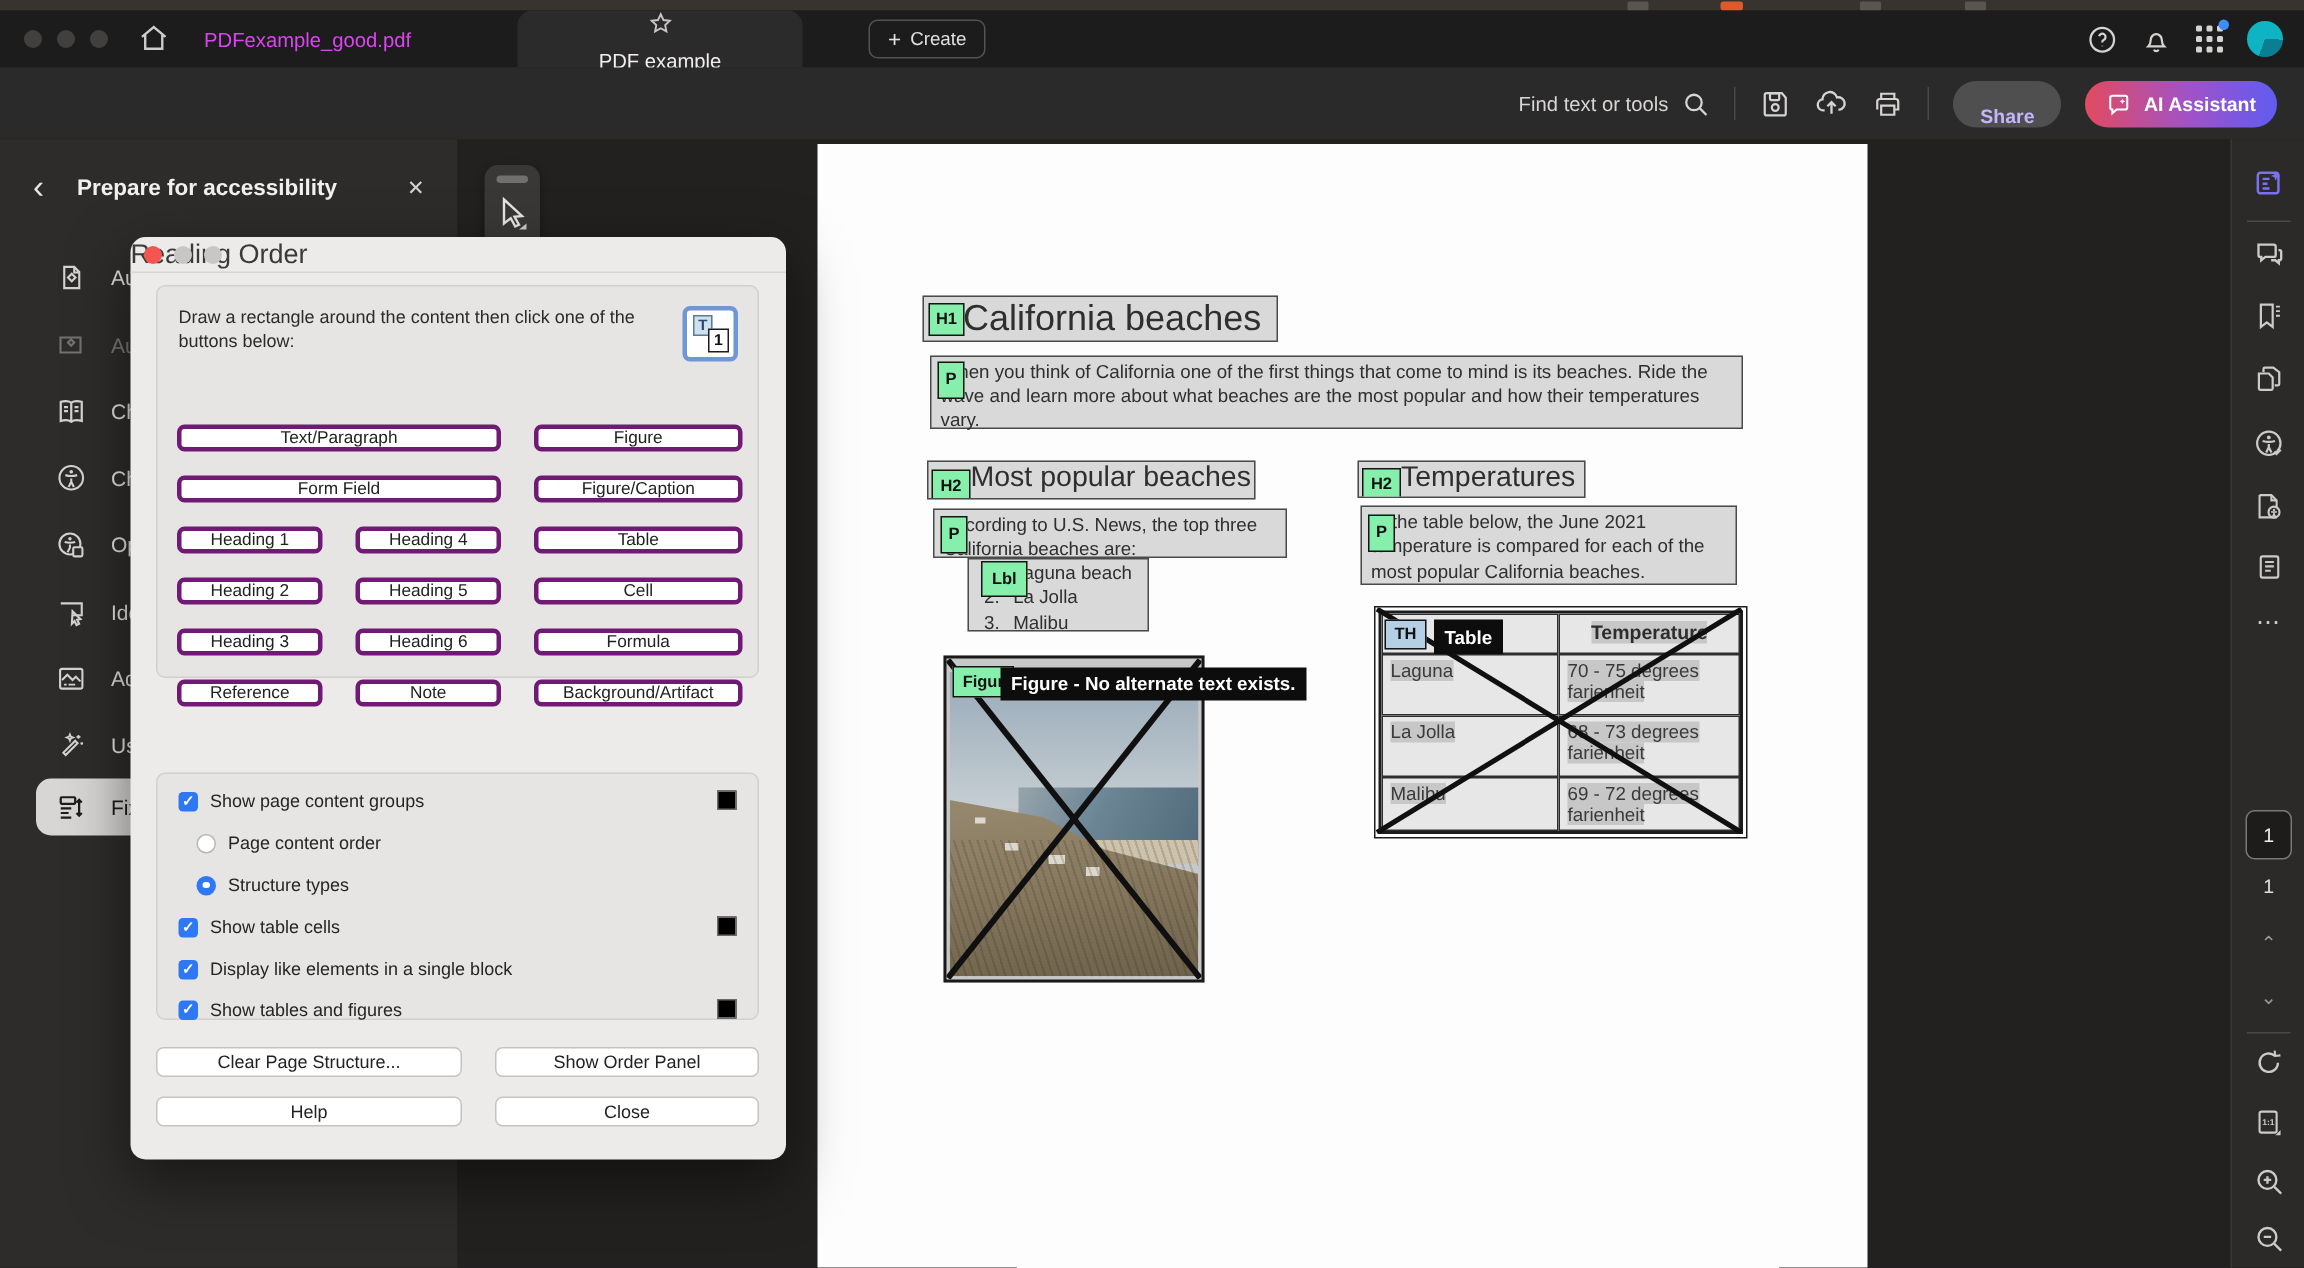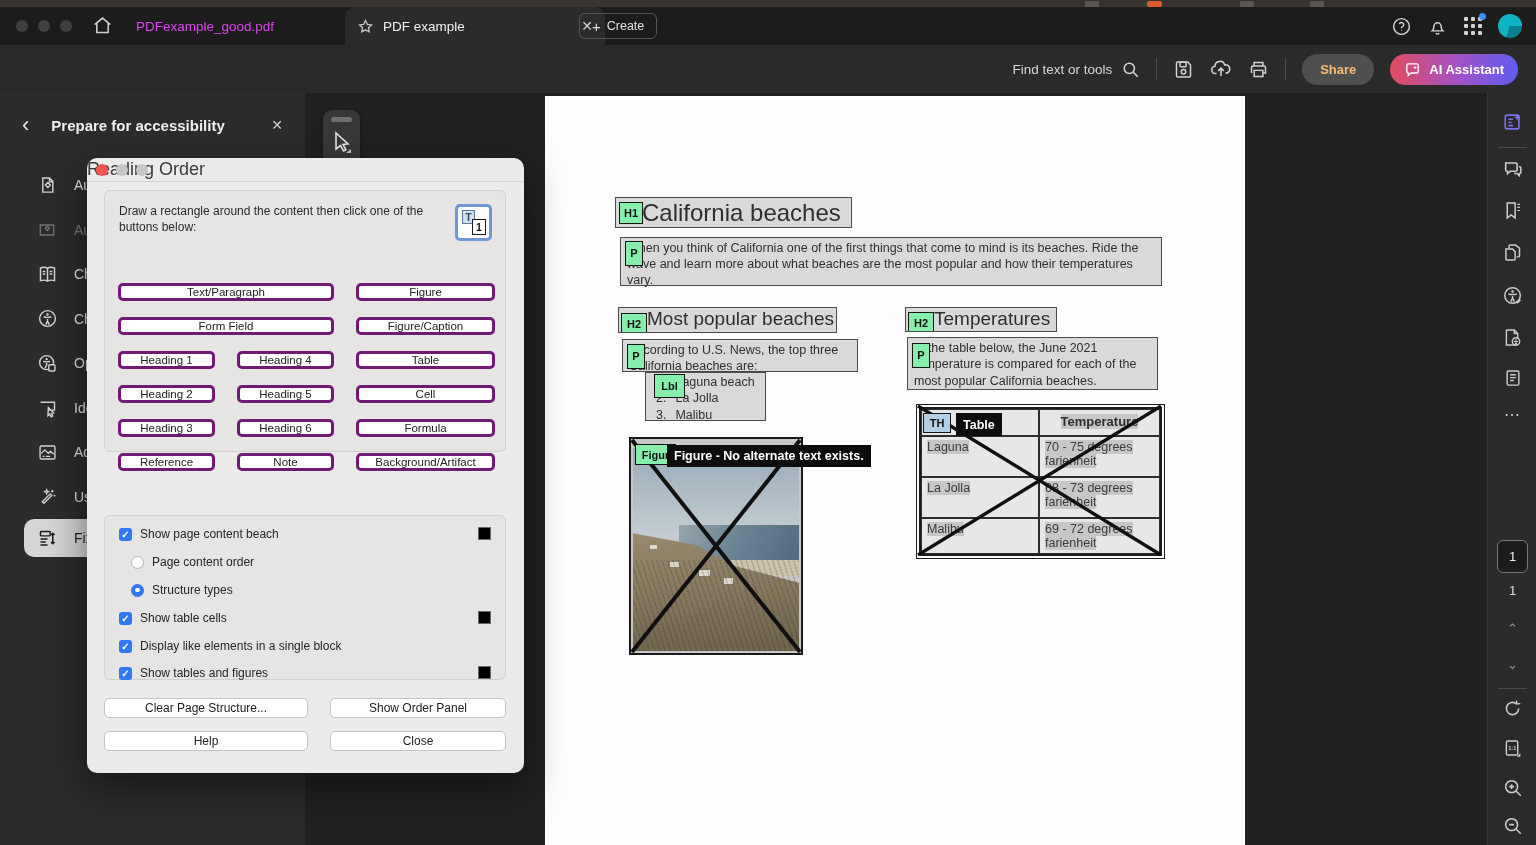--- a/index.html
+++ b/index.html
@@ -11,40 +11,40 @@
   #menubar { position:absolute; left:0; top:0; width:1536px; height:7px; background:#37332e; }
   #menubar .rec { position:absolute; left:1147px; top:1px; width:15px; height:6px; background:#e0592a; border-radius:2px; }
   #menubar .ghost { position:absolute; top:1px; width:14px; height:6px; background:#5a564f; border-radius:1px; }
 
   
   #titlebar { position:absolute; left:0; top:7px; width:1536px; height:38px; background:#1d1c1c; }
   .lights { position:absolute; left:16px; top:13px; display:flex; gap:10px; }
   .lights i { width:12px; height:12px; border-radius:50%; background:#423f3f; }
   .home { position:absolute; left:92px; top:8px; }
   .tab1 { position:absolute; left:136px; top:0; height:38px; display:flex; align-items:center; color:#d946ef; font-size:13.5px; }
-  .tab-active { position:absolute; left:345px; top:0; width:260px; height:38px; background:#2c2b2b;
-    border-radius:10px 10px 0 0; display:flex; align-items:center; padding:0 12px; gap:9px; }
+  .tab-active { position:absolute; left:345px; top:0; width:190px; height:38px; background:#2c2b2b;
+    border-radius:10px 10px 0 0; display:flex; align-items:center; padding:0 12px; gap:9px;flex-direction:column; }
   .tab-active .lbl { color:#f1efee; font-size:13.5px; flex:1; }
   .tab-close { color:#d4d2d0; font-size:14px; cursor:default; }
   .create-btn { position:absolute; left:579px; top:6px; height:26px; padding:0 12px; border:1px solid #555352;
     border-radius:6px; display:flex; align-items:center; gap:6px; color:#e3e1df; font-size:12.5px; }
   .tb-icons { position:absolute; right:14px; top:7px; display:flex; align-items:center; gap:15px; }
   .apps-wrap { position:relative; }
   .apps-dot { position:absolute; right:-3px; top:-3px; width:7px; height:7px; border-radius:50%; background:#3f8cff; }
   .avatar { width:24px; height:24px; border-radius:50%; background:conic-gradient(from 200deg,#0fb4c4 0 70%,#0a7f92 70% 100%); }
 
   
   #toolbar { position:absolute; left:0; top:45px; width:1536px; height:48px; background:#2b2a2a; }
   .menu-items { position:absolute; left:15px; top:0; height:48px; display:flex; align-items:center; gap:26px; }
   .menu-items span { color:#e6e4e2; font-size:13.5px; }
   .tsep { width:1px; height:22px; background:#4a4848; }
   .tool-right { position:absolute; right:18px; top:0; height:48px; display:flex; align-items:center; gap:16px; }
   .find-box { display:flex; align-items:center; gap:9px; color:#d8d6d4; font-size:13.5px; }
-  .pill-share { height:31px; padding:0 18px; border-radius:16px; background:#504f4f; color:#fdba74;
-    font-size:13px; font-weight:bold; display:flex; align-items:center; }
+  .pill-share { height:31px; padding:0 18px; border-radius:16px; background:#504f4f; color:#c4b5fd;
+    font-size:13px; font-weight:bold; display:flex; align-items:flex-end; }
   .pill-ai { height:31px; padding:0 14px; border-radius:16px; color:#ffffff; font-size:13px; font-weight:bold;
     display:flex; align-items:center; gap:8px; background:linear-gradient(90deg,#e14b60 0%,#a052c8 55%,#5f5cf0 100%); }
 
   
   #left-panel { position:absolute; left:0; top:93px; width:305px; height:752px; background:#2e2c2b; }
   .lp-head { position:absolute; left:0; top:14px; width:100%; height:36px; display:flex; align-items:center; }
   .lp-back { margin-left:22px; color:#e8e6e4; font-size:22px; line-height:20px; }
   .lp-title { margin-left:22px; color:#f2f0ee; font-size:15px; font-weight:bold; flex:1; }
   .lp-close { margin-right:22px; color:#d4d2d0; font-size:14px; }
   .lp-items { position:absolute; left:0; top:70px; width:100%; }
@@ -488,21 +488,21 @@
       <div class="tbtn">Reference</div>
       <div class="tbtn">Note</div>
       <div class="tbtn">Background/Artifact</div>
     </div>
   </div>
 
 
   <div class="grp grp3">
     <div class="opt" style="top:11px">
       <span class="cbx">✓</span>
-      <span>Show page content beach</span>
+      <span>Show page content groups</span>
     </div>
     <span class="swatch" style="top:11px"></span>
     <div class="opt" style="top:39px;left:26px">
       <span class="rad"></span>
       <span>Page content order</span>
     </div>
     <div class="opt" style="top:67px;left:26px">
       <span class="rad on"></span>
       <span>Structure types</span>
     </div>

